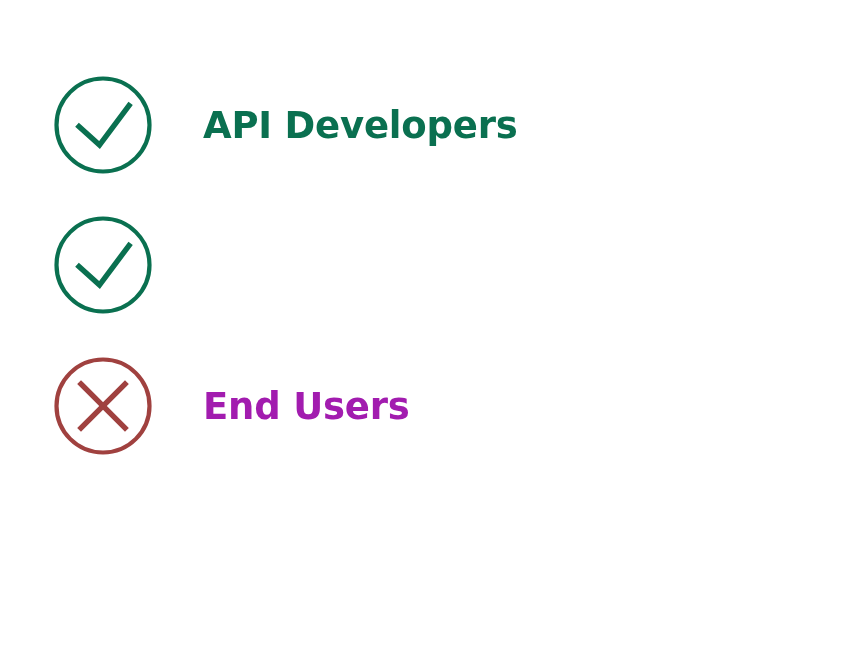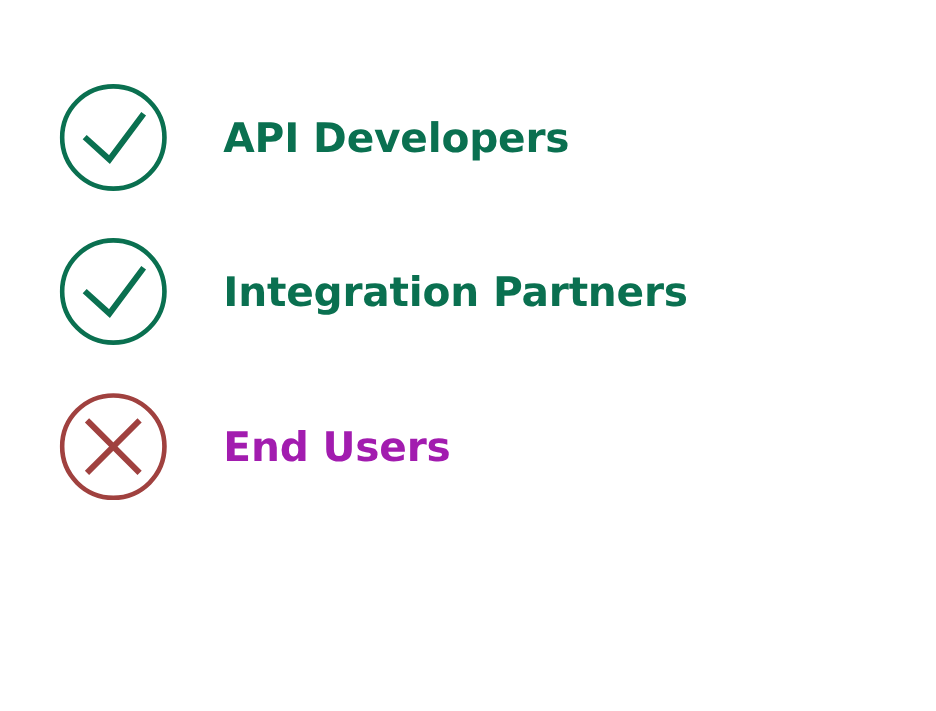--- a/index.html
+++ b/index.html
@@ -86,21 +86,20 @@
       <div class="item-label tone-positive">API Developers</div>
     </div>
 
     <div class="check-item row-1">
       <div class="icon-badge">
         <svg viewBox="0 0 98 98" xmlns="http://www.w3.org/2000/svg" aria-hidden="true">
           <circle cx="49" cy="49" r="46.5" fill="none" stroke="#0a7050" stroke-width="4.2"></circle>
           <polyline points="25,50.5 45.5,69 75,29.5" fill="none" stroke="#0a7050" stroke-width="5.4" stroke-linecap="square" stroke-linejoin="miter"></polyline>
         </svg>
       </div>
-      <div class="item-label tone-positive">Integration Partners</div>
     </div>
 
     <div class="check-item row-2">
       <div class="icon-badge">
         <svg viewBox="0 0 98 98" xmlns="http://www.w3.org/2000/svg" aria-hidden="true">
           <circle cx="49" cy="49" r="46.5" fill="none" stroke="#a0413f" stroke-width="4.2"></circle>
           <line x1="27" y1="27" x2="71" y2="71" stroke="#a0413f" stroke-width="5.4" stroke-linecap="square"></line>
           <line x1="71" y1="27" x2="27" y2="71" stroke="#a0413f" stroke-width="5.4" stroke-linecap="square"></line>
         </svg>
       </div>

